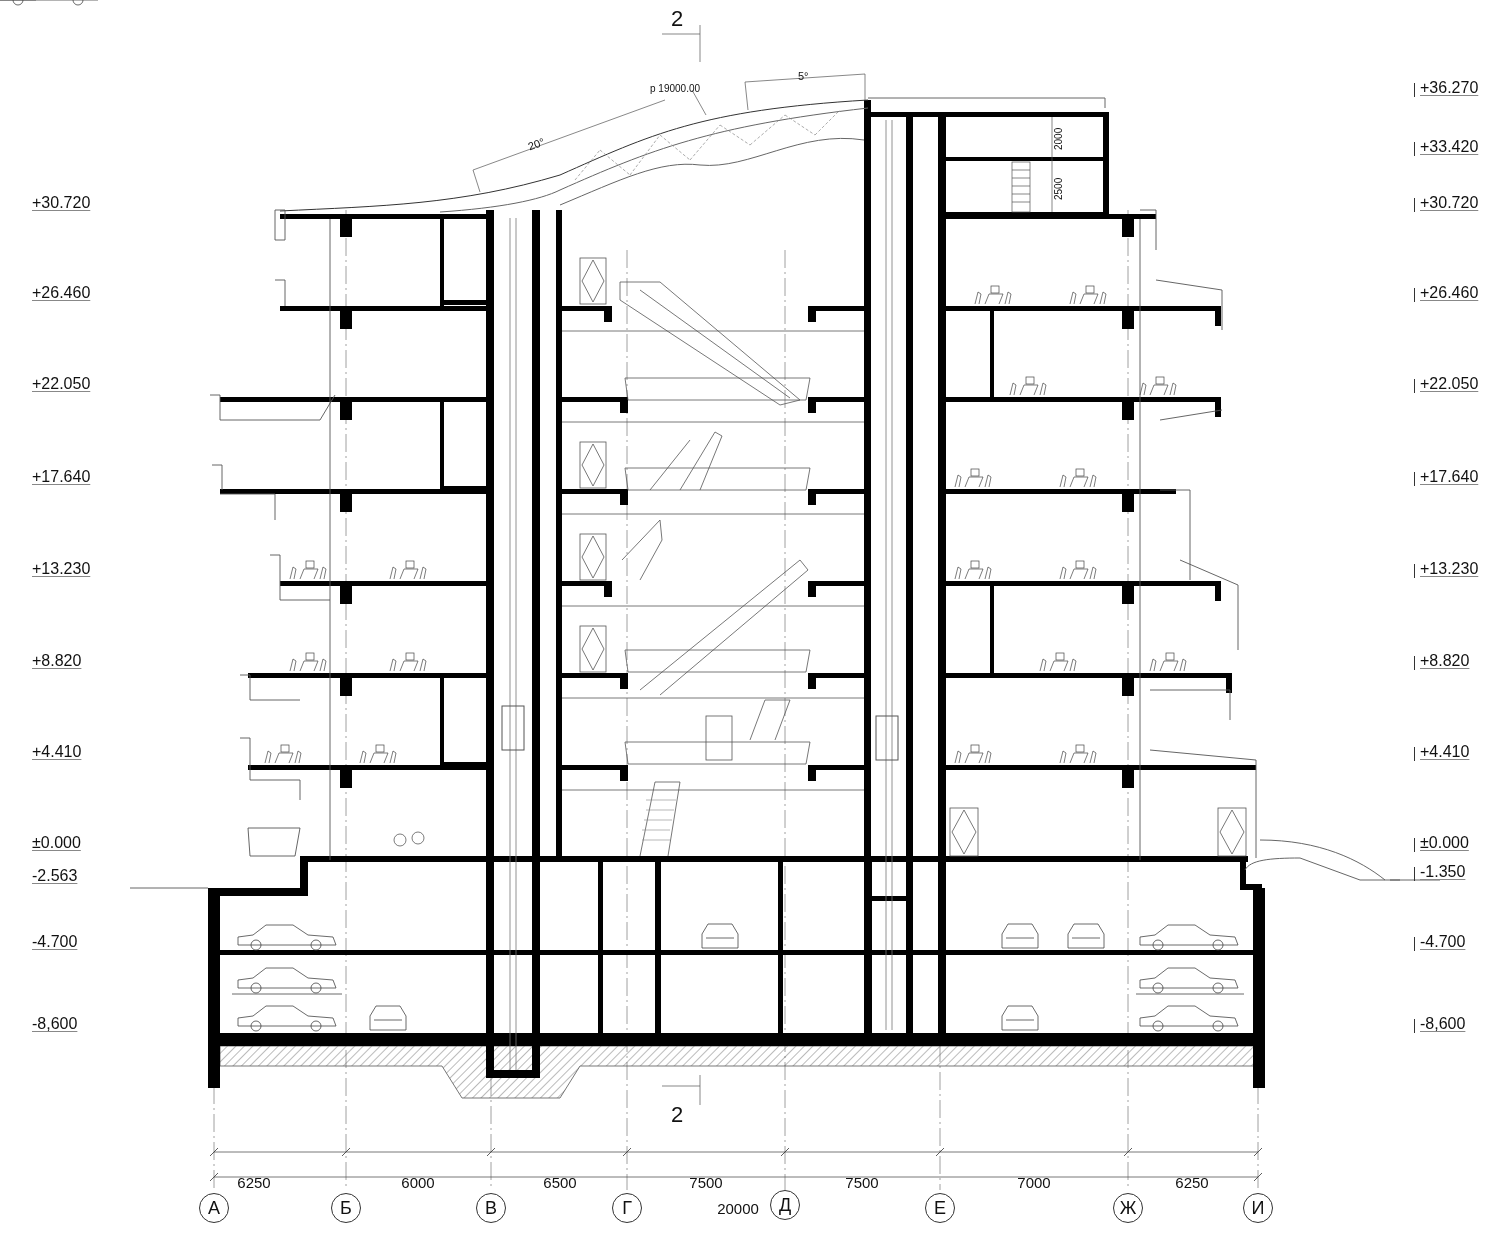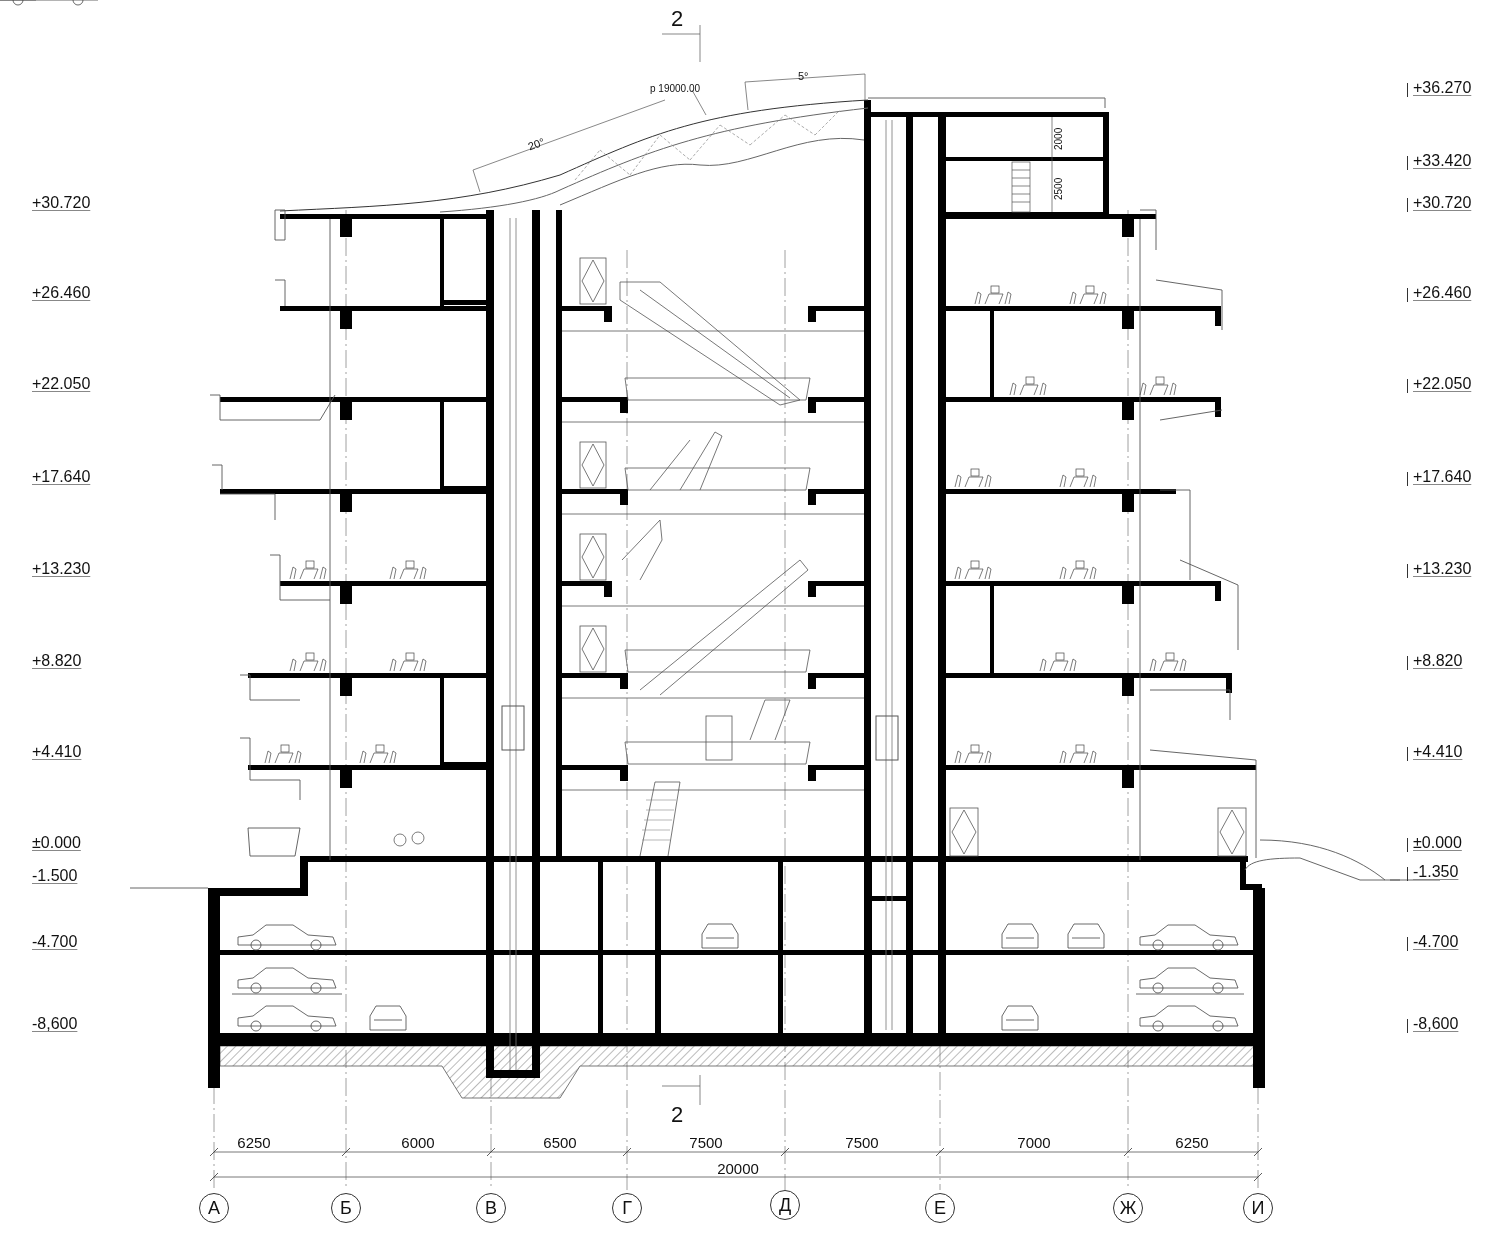--- a/index.html
+++ b/index.html
@@ -1,21 +1,21 @@
 <!DOCTYPE html>
 <html><head>
 <meta charset="utf-8">
 <style>
   html, body { margin: 0; padding: 0; background: #ffffff; }
   body { width: 1500px; height: 1239px; position: relative; overflow: hidden; font-family: "Liberation Sans", sans-serif; }
   #drawing { position: absolute; left: 0; top: 0; width: 1500px; height: 1239px; }
   .lvl { position: absolute; font-family: "Liberation Sans", sans-serif; font-size: 16px; color: #111; text-decoration: underline; text-decoration-color: #888; text-underline-offset: 2px; white-space: nowrap; }
-  .lvl-right { padding-left: 6px; }
+  .lvl-right { padding-left: 6px; margin-left: 7px; }
   .lvl-right::before { content: ""; position: absolute; left: 0; top: 4px; width: 1px; height: 14px; background: #333; }
-  .dim { position: absolute; font-size: 15px; color: #111; transform: translateX(-50%); white-space: nowrap; }
+  .dim { position: absolute; font-size: 15px; color: #111; transform: translateX(-50%); white-space: nowrap; margin-top: 40px; }
   .axis { position: absolute; width: 30px; height: 30px; border: 1px solid #333; border-radius: 50%; box-sizing: border-box; text-align: center; line-height: 28px; font-size: 18px; color: #111; transform: translateX(-50%); background: #fff; }
   .section-mark { position: absolute; font-size: 22px; color: #111; }
   .note { position: absolute; font-size: 10px; color: #111; white-space: nowrap; }
   .rot { position: absolute; font-size: 10px; color: #111; transform: rotate(-90deg); transform-origin: left top; white-space: nowrap; }
   .angle { position: absolute; font-size: 11px; color: #111; white-space: nowrap; }
 </style>
 </head>
 <body>
 
 <svg id="drawing" viewBox="0 0 1500 1239" xmlns="http://www.w3.org/2000/svg">
@@ -357,26 +357,26 @@
 <div class="rot" style="left:1053px; top:200px;">2500</div>
 
 <div class="lvl" style="left:32px; top:194px;">+30.720</div>
 <div class="lvl" style="left:32px; top:284px;">+26.460</div>
 <div class="lvl" style="left:32px; top:375px;">+22.050</div>
 <div class="lvl" style="left:32px; top:468px;">+17.640</div>
 <div class="lvl" style="left:32px; top:560px;">+13.230</div>
 <div class="lvl" style="left:32px; top:652px;">+8.820</div>
 <div class="lvl" style="left:32px; top:743px;">+4.410</div>
 <div class="lvl" style="left:32px; top:834px;">±0.000</div>
-<div class="lvl" style="left:32px; top:867px;">-1.500</div>
+<div class="lvl" style="left:32px; top:867px;">-2.563</div>
 <div class="lvl" style="left:32px; top:933px;">-4.700</div>
 <div class="lvl" style="left:32px; top:1015px;">-8,600</div>
 
 <div class="lvl lvl-right" style="left:1407px; top:79px;">+36.270</div>
-<div class="lvl lvl-right" style="left:1407px; top:152px;">+33.420</div>
+<div class="lvl lvl-right" style="left:1407px; top:138px;">+33.420</div>
 <div class="lvl lvl-right" style="left:1407px; top:194px;">+30.720</div>
 <div class="lvl lvl-right" style="left:1407px; top:284px;">+26.460</div>
 <div class="lvl lvl-right" style="left:1407px; top:375px;">+22.050</div>
 <div class="lvl lvl-right" style="left:1407px; top:468px;">+17.640</div>
 <div class="lvl lvl-right" style="left:1407px; top:560px;">+13.230</div>
 <div class="lvl lvl-right" style="left:1407px; top:652px;">+8.820</div>
 <div class="lvl lvl-right" style="left:1407px; top:743px;">+4.410</div>
 <div class="lvl lvl-right" style="left:1407px; top:834px;">±0.000</div>
 <div class="lvl lvl-right" style="left:1407px; top:863px;">-1.350</div>
 <div class="lvl lvl-right" style="left:1407px; top:933px;">-4.700</div>

